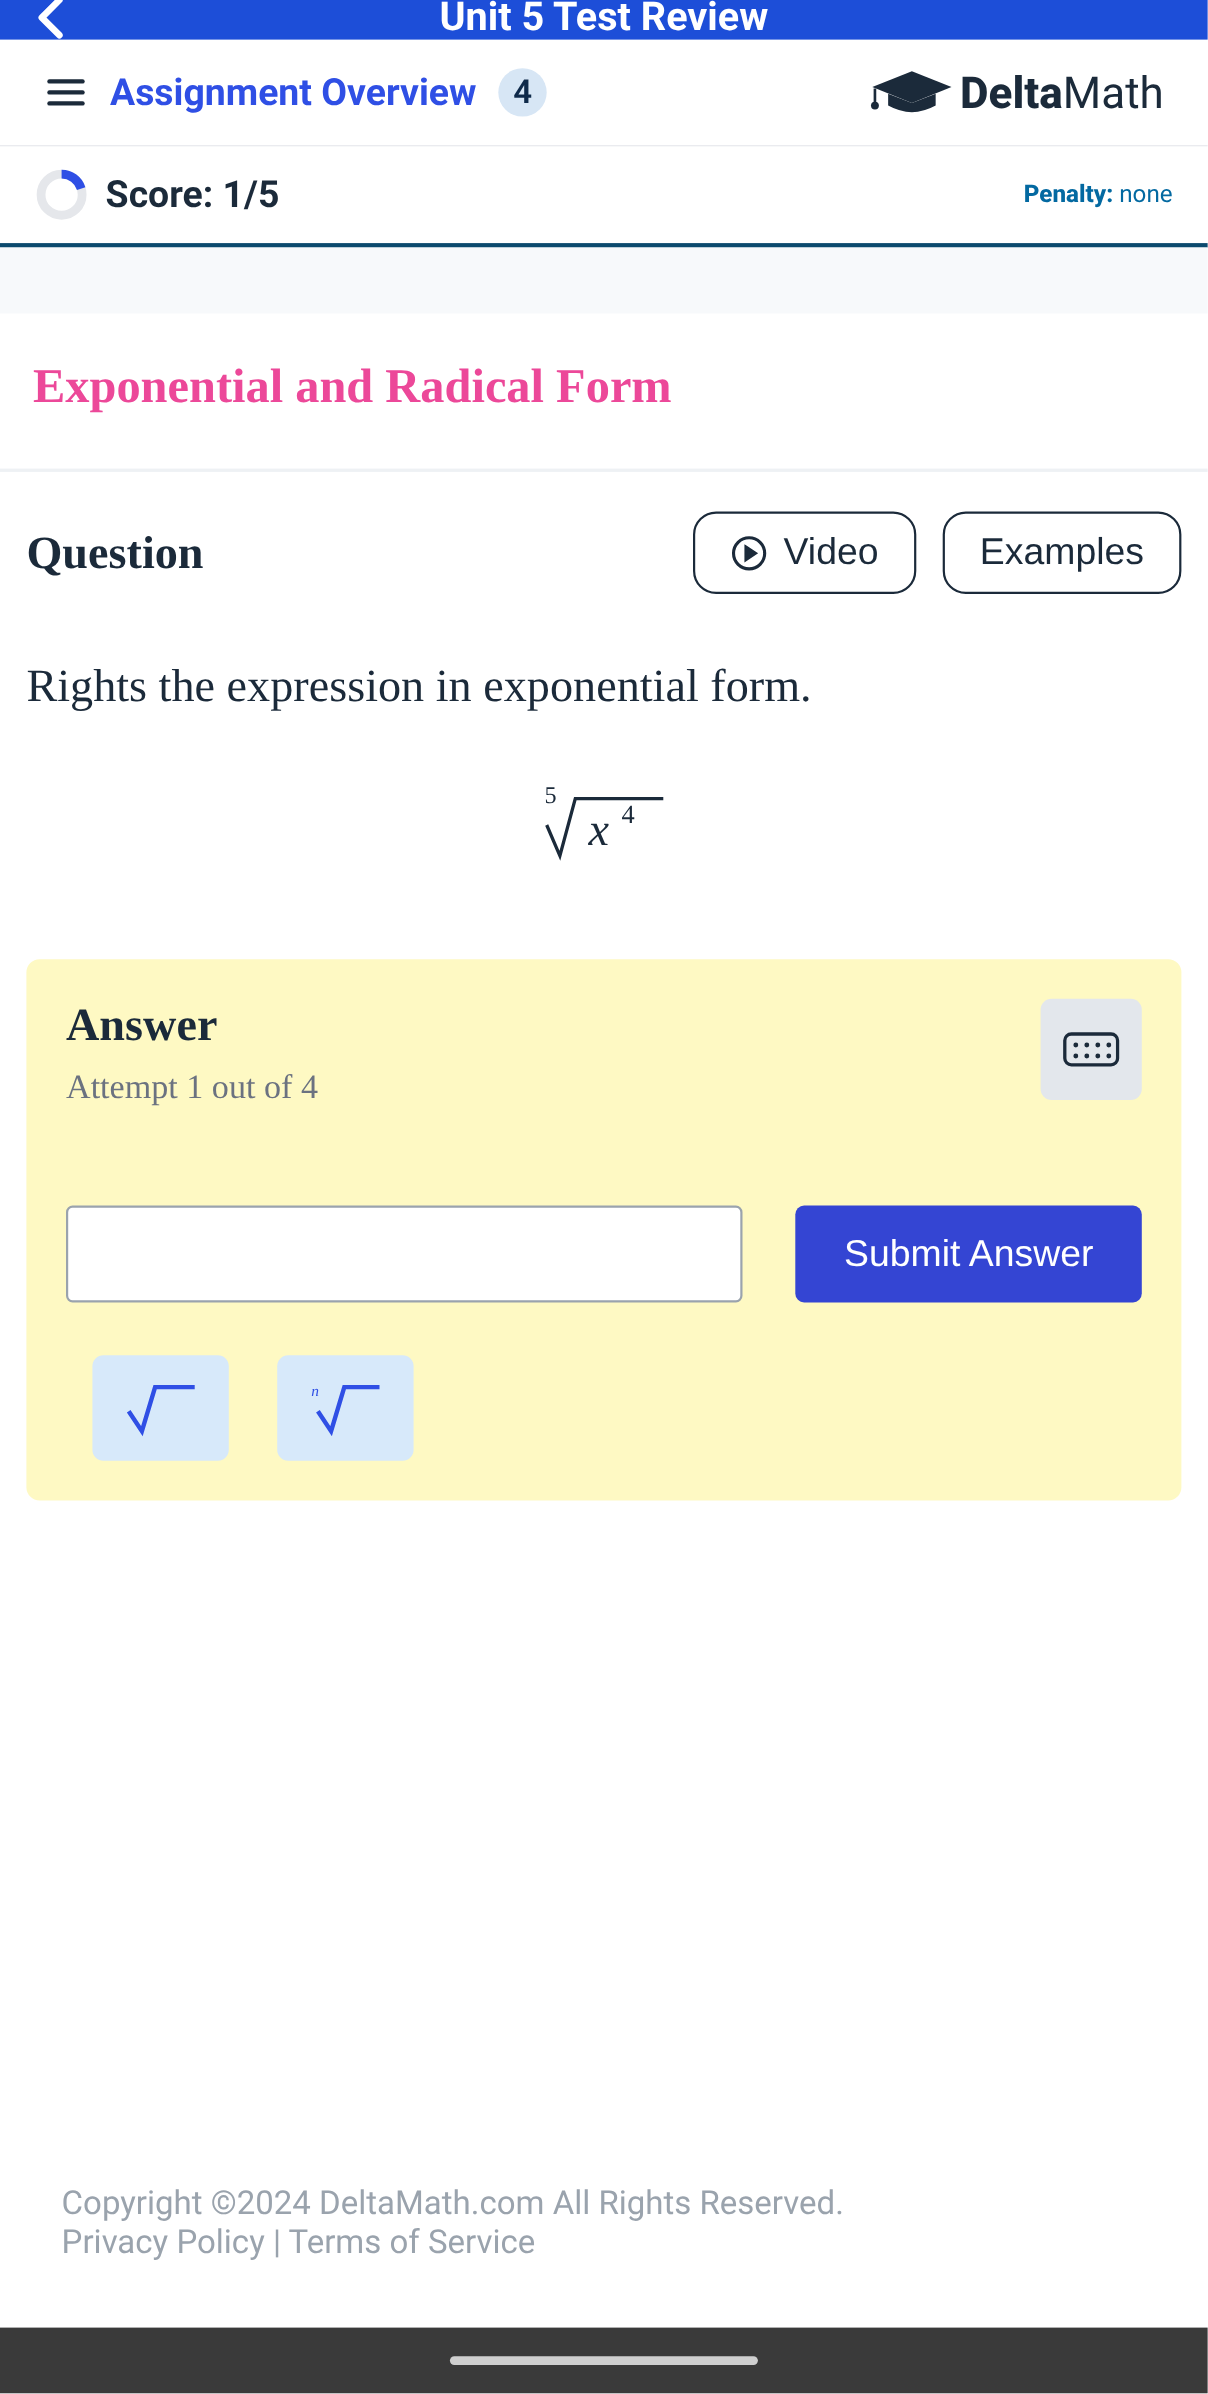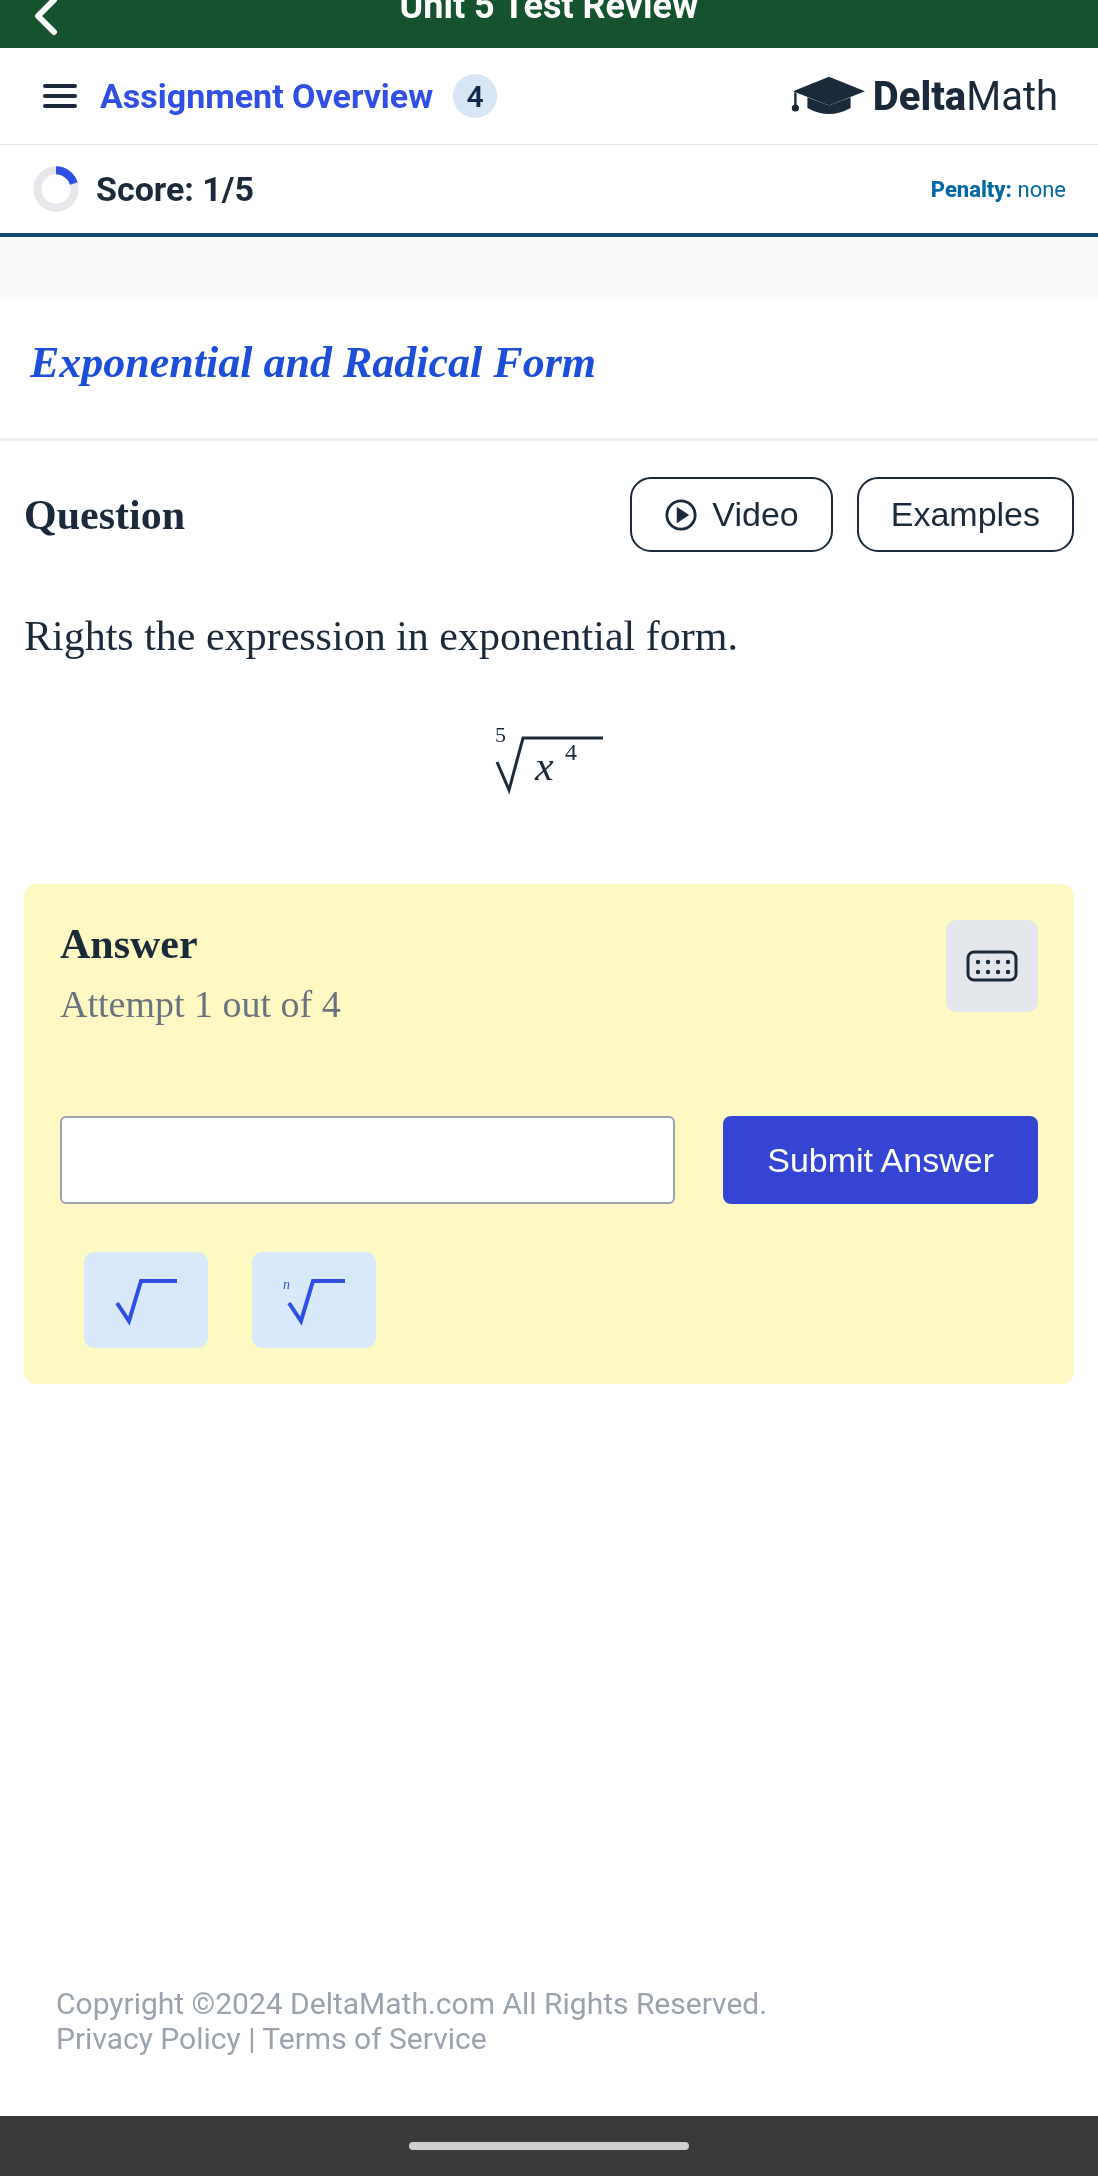--- a/index.html
+++ b/index.html
@@ -1,22 +1,22 @@
 <!DOCTYPE html>
 <html><head>
 <meta charset="utf-8">
 <style>
   * { box-sizing: border-box; margin: 0; padding: 0; }
   html, body { width: 1098px; height: 2176px; font-family: -apple-system, BlinkMacSystemFont, "Segoe UI", Roboto, Helvetica, Arial, sans-serif; background: #fff; }
   .nav-top {
-    height: 48px;
-    background: #14532d;
+    height: 36px;
+    background: #1d4ed8;
     color: #fff;
     display: flex;
-    align-items: center;
+    align-items: flex-end;
     padding: 0 24px;
     position: relative;
   }
   .nav-back {
     position: absolute;
     left: 24px;
     top: -8px;
   }
   .nav-back svg { width: 48px; height: 48px; }
   .nav-title {
@@ -71,24 +71,23 @@
   }
   .score-ring { width: 48px; height: 48px; }
   .score-text { font-size: 34px; font-weight: 700; color: #1b2a3a; }
   .penalty-text { font-size: 22px; color: #0369a1; }
   .penalty-text b { font-weight: 800; }
   .gap1 { height: 60px; background: #f7f9fb; }
   .topic-title {
     font-family: Georgia, "Times New Roman", serif;
     font-size: 44px;
     font-weight: 700;
-    color: #1d4ed8;
+    color: #ec4899;
     padding: 40px 30px 50px;
     border-bottom: 3px solid #eef1f4;
-    font-style: italic;
   }
   .question-row {
     display: flex;
     align-items: center;
     padding: 36px 24px 32px;
     gap: 24px;
   }
   .question-label {
     font-family: Georgia, "Times New Roman", serif;
     font-size: 42px;
@@ -132,21 +131,21 @@
     justify-content: space-between;
   }
   .answer-title {
     font-family: Georgia, "Times New Roman", serif;
     font-size: 42px;
     font-weight: 700;
     color: #1b2a3a;
   }
   .attempt-text {
     font-family: Georgia, "Times New Roman", serif;
-    font-size: 38px;
+    font-size: 31px;
     color: #6b7280;
     margin-top: 14px;
   }
   .kb-btn {
     background: #e3e7ec;
     border-radius: 10px;
     width: 92px;
     height: 92px;
     display: flex;
     align-items: center;

